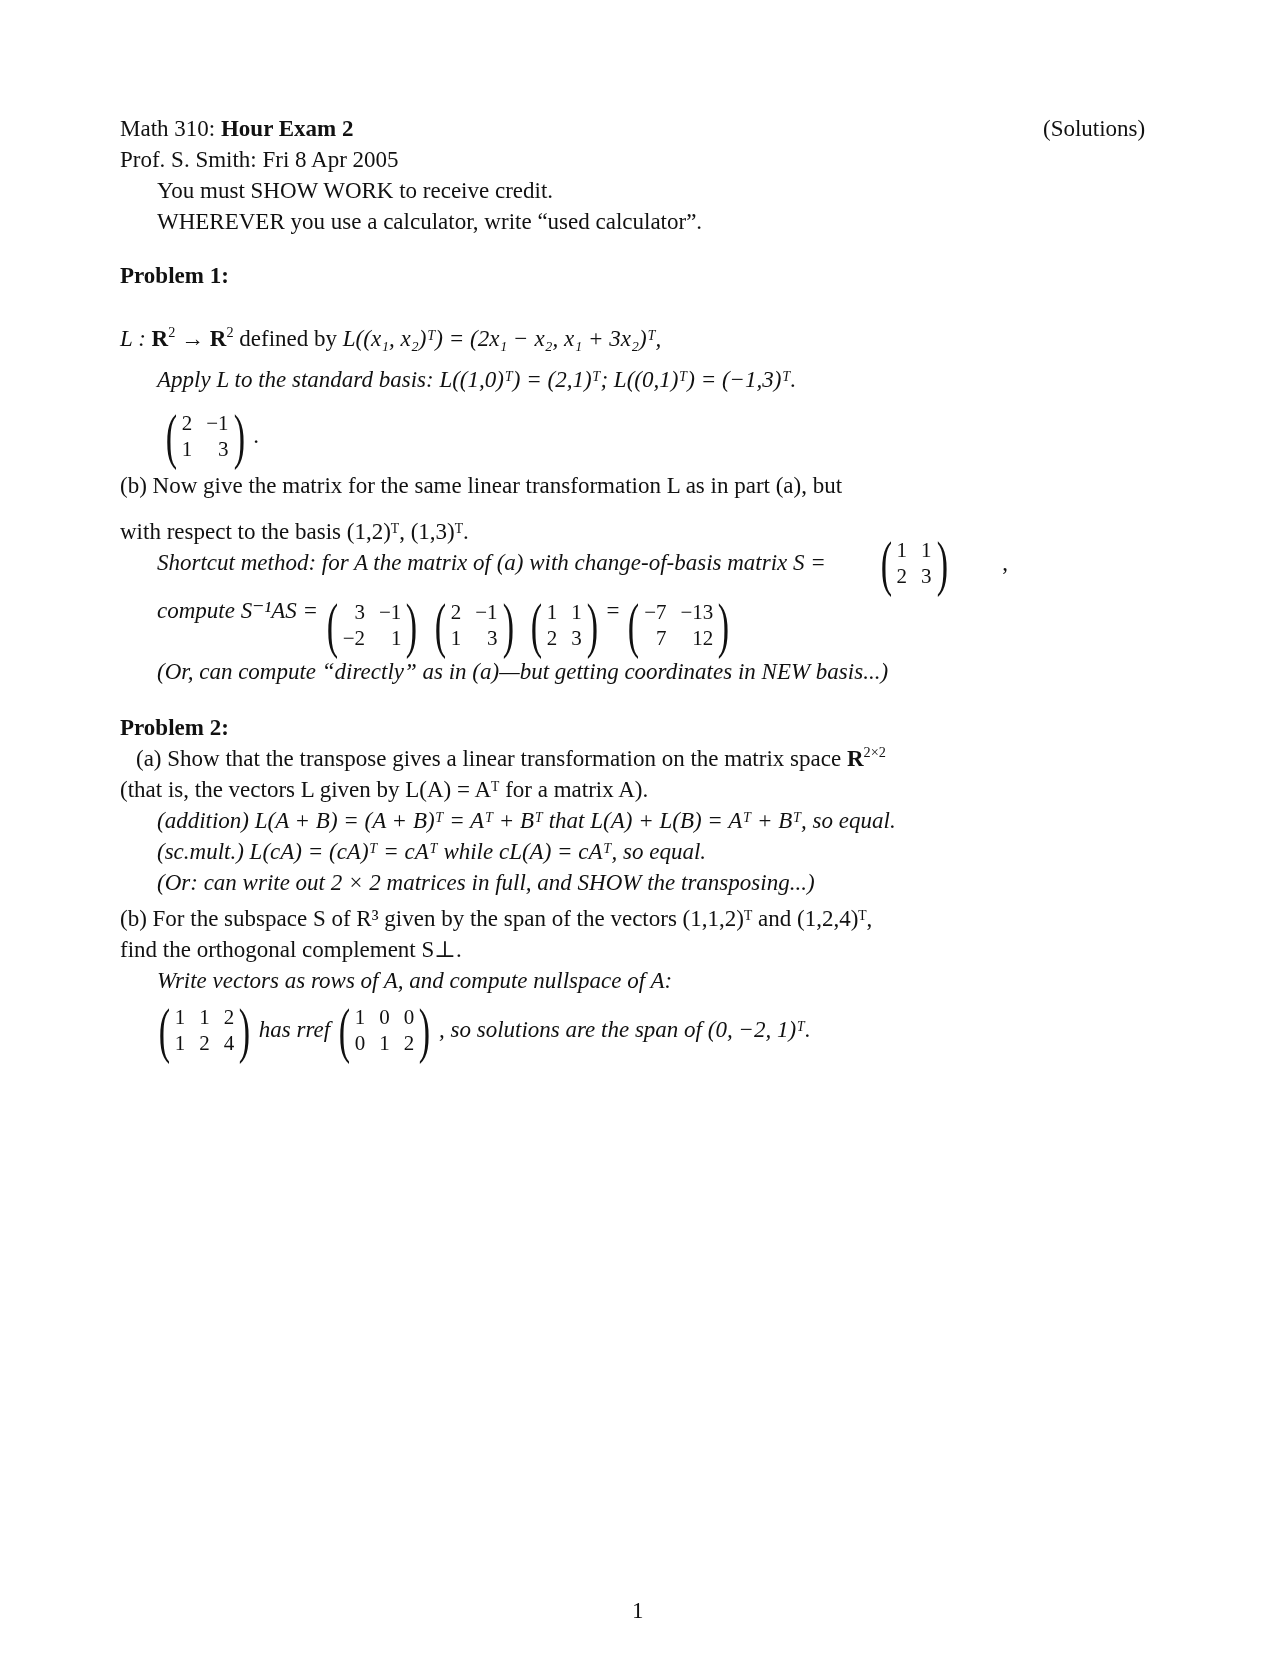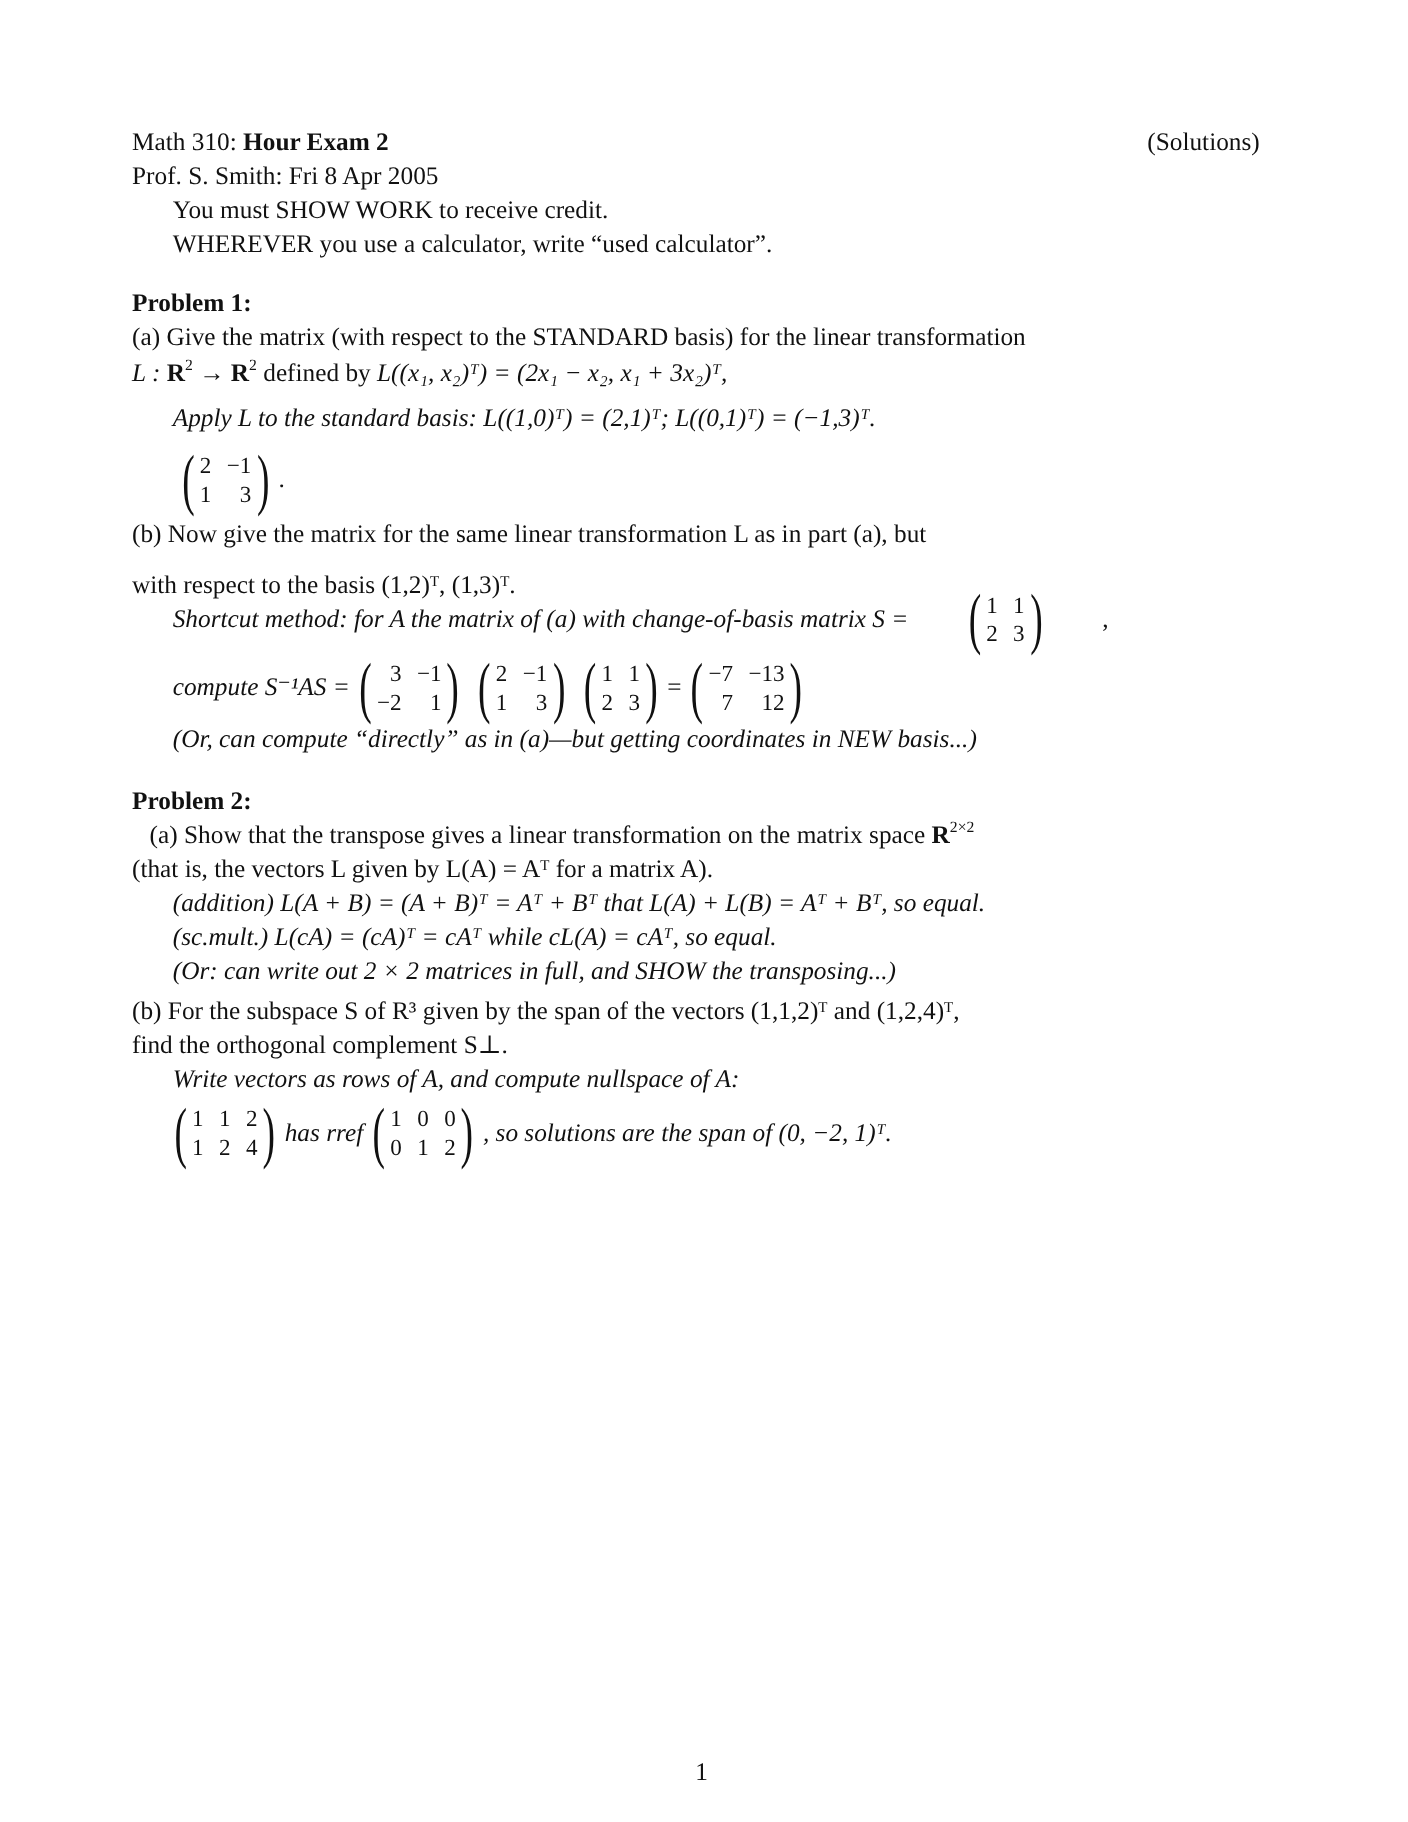--- a/index.html
+++ b/index.html
@@ -24,21 +24,20 @@
   <div class="ln" style="left:120px;top:115px;">
     <span>Math 310:</span>
     <span class="b">Hour Exam 2</span>
   </div>
   <div class="ln" style="left:1043px;top:115px;">(Solutions)</div>
   <div class="ln" style="left:120px;top:146px;">Prof. S. Smith: Fri 8 Apr 2005</div>
   <div class="ln" style="left:157px;top:177px;">You must SHOW WORK to receive credit.</div>
   <div class="ln" style="left:157px;top:208px;">WHEREVER you use a calculator, write “used calculator”.</div>
 
   <div class="ln b" style="left:120px;top:262px;">Problem 1:</div>
-  <div class="ln" style="left:120px;top:293px;">(a) Give the matrix (with respect to the STANDARD basis) for the linear transformation</div>
   <div class="ln" style="left:120px;top:325px;">
     <span class="it">L : </span><span class="bold-R">R</span><sup>2</sup> → <span class="bold-R">R</span><sup>2</sup>
     <span>defined by</span>
     <span class="it">L((x₁, x₂)ᵀ) = (2x₁ − x₂, x₁ + 3x₂)ᵀ,</span>
   </div>
   <div class="ln it" style="left:157px;top:366px;">Apply L to the standard basis: L((1,0)ᵀ) = (2,1)ᵀ; L((0,1)ᵀ) = (−1,3)ᵀ.</div>
   <div class="ln" style="left:157px;top:408px;height:56px;display:flex;align-items:center;">
     <span class="mat">
       <span class="paren">(</span>
       <span class="mgrid" style="grid-template-columns:auto auto;">
@@ -59,21 +58,21 @@
       <span class="paren">(</span>
       <span class="mgrid" style="grid-template-columns:auto auto;">
         <span>1</span>
           <span>1</span>
         <span>2</span>
           <span>3</span>
       </span>
       <span class="paren">)</span>
     </span>,
   </div>
-  <div class="ln" style="left:157px;top:597px;height:56px;display:flex;align-items:center;">
+  <div class="ln" style="left:157px;top:597px;height:56px;display:flex;align-items:flex-start;">
     <span class="it">compute S⁻¹AS =</span>
     <span class="mat">
       <span class="paren">(</span>
       <span class="mgrid" style="grid-template-columns:auto auto;">
         <span>3</span>
           <span>−1</span>
         <span>−2</span>
           <span>1</span>
       </span>
       <span class="paren">)</span>

